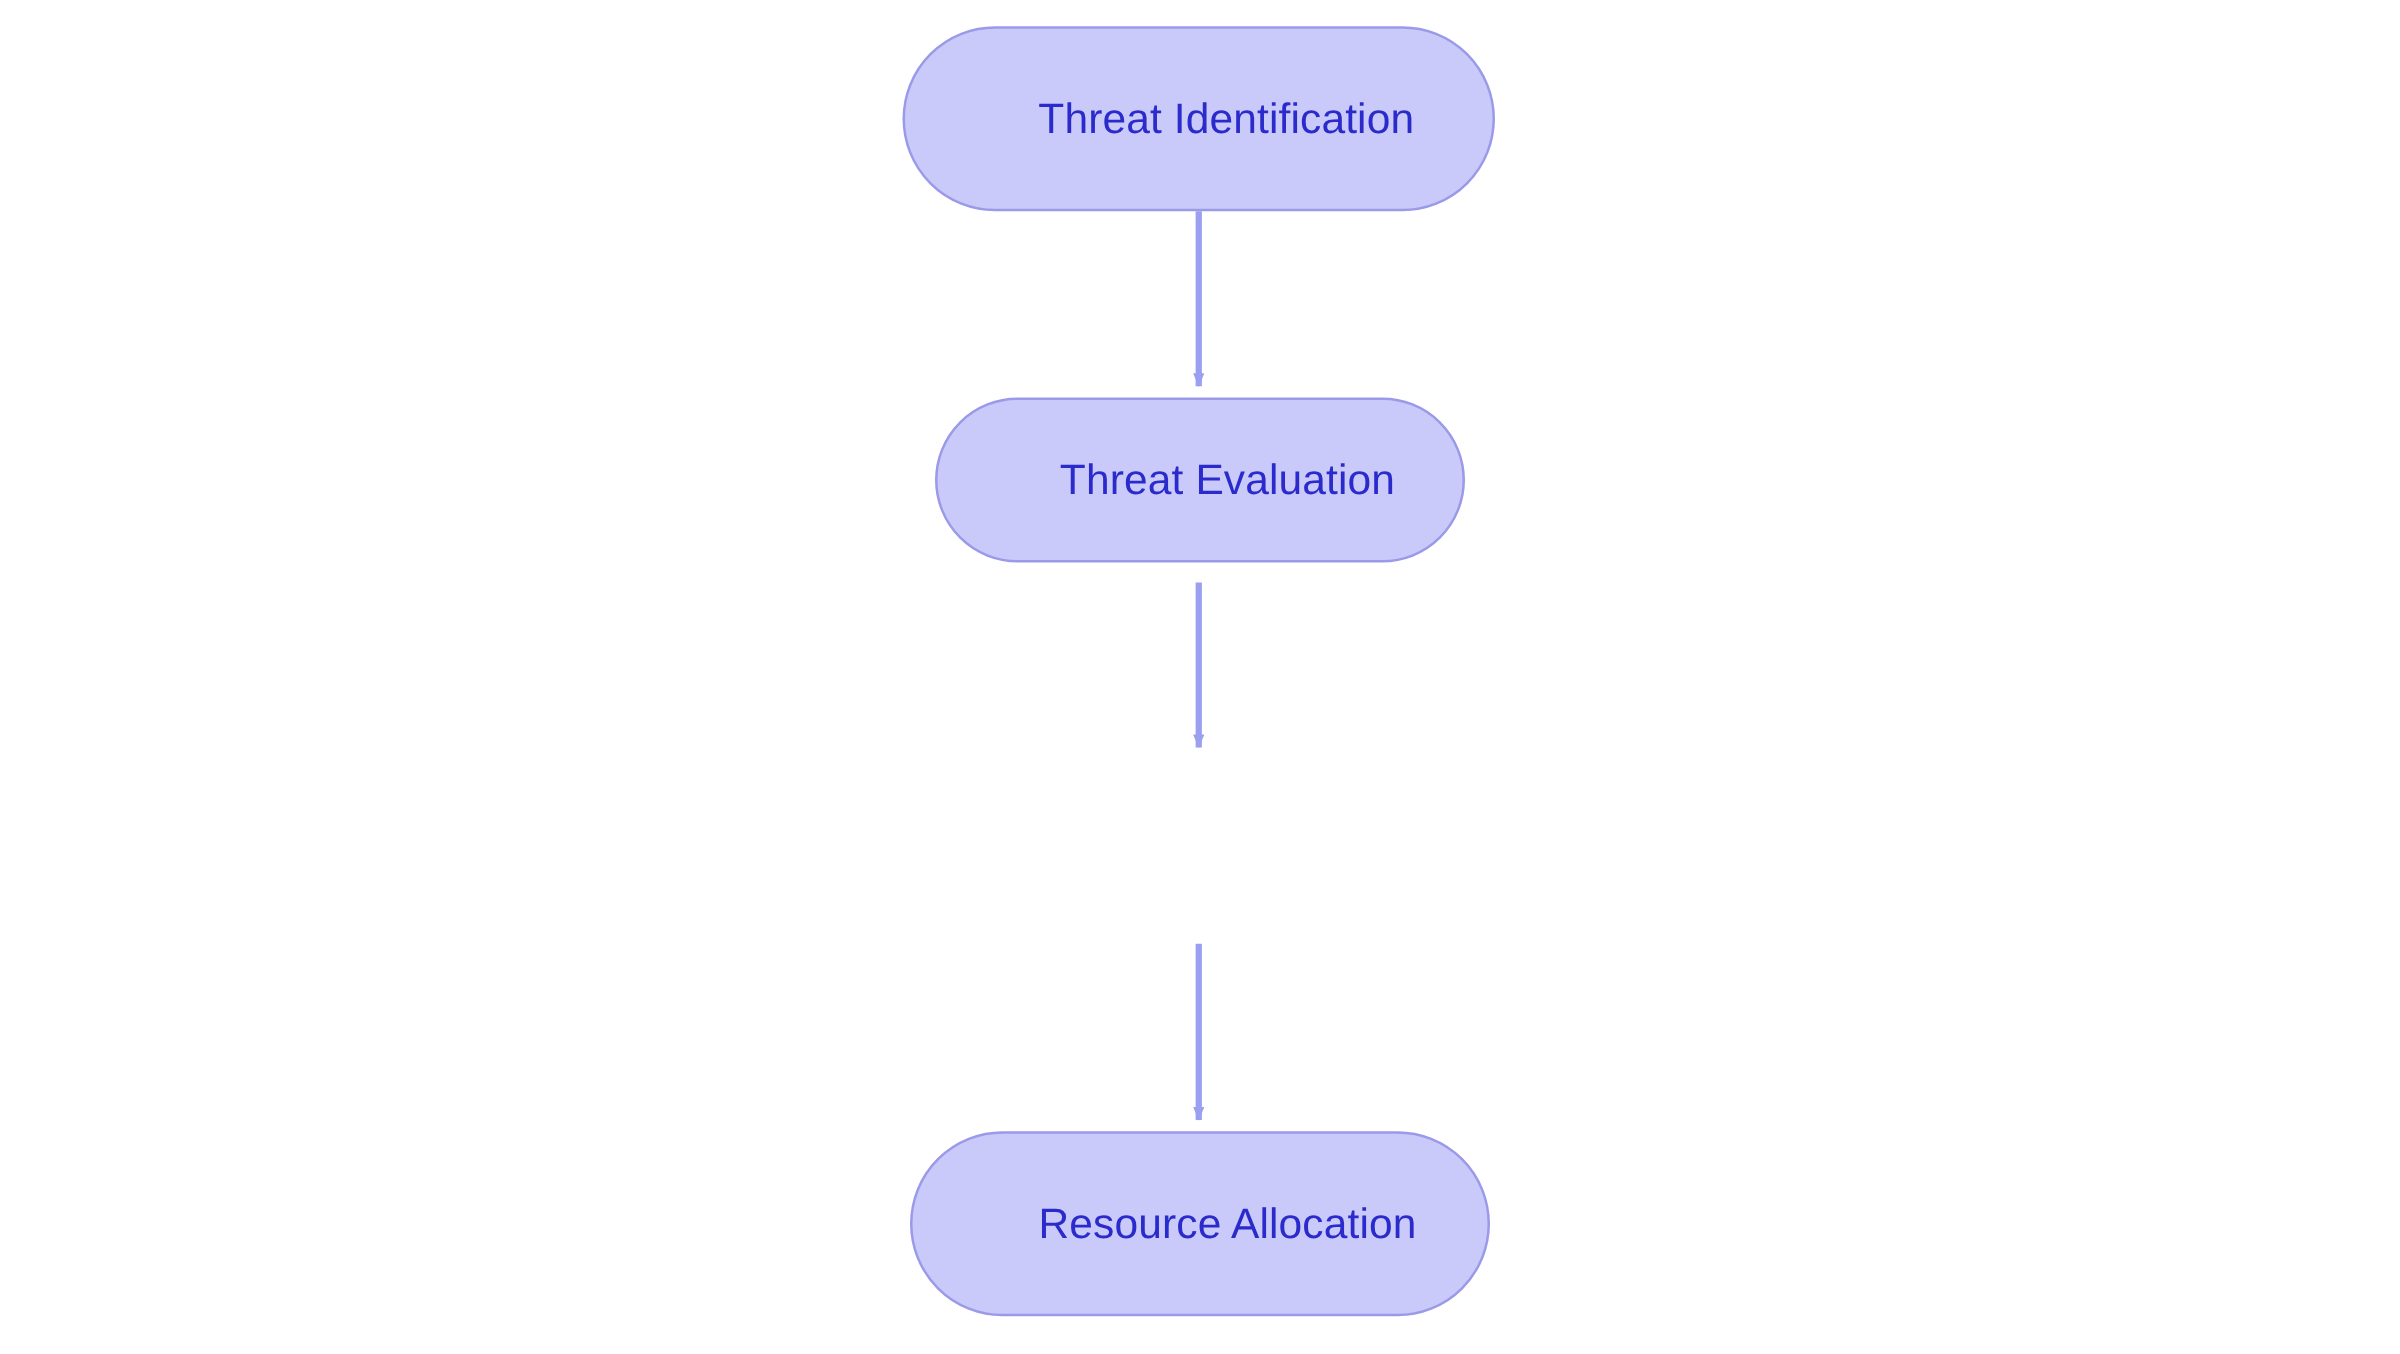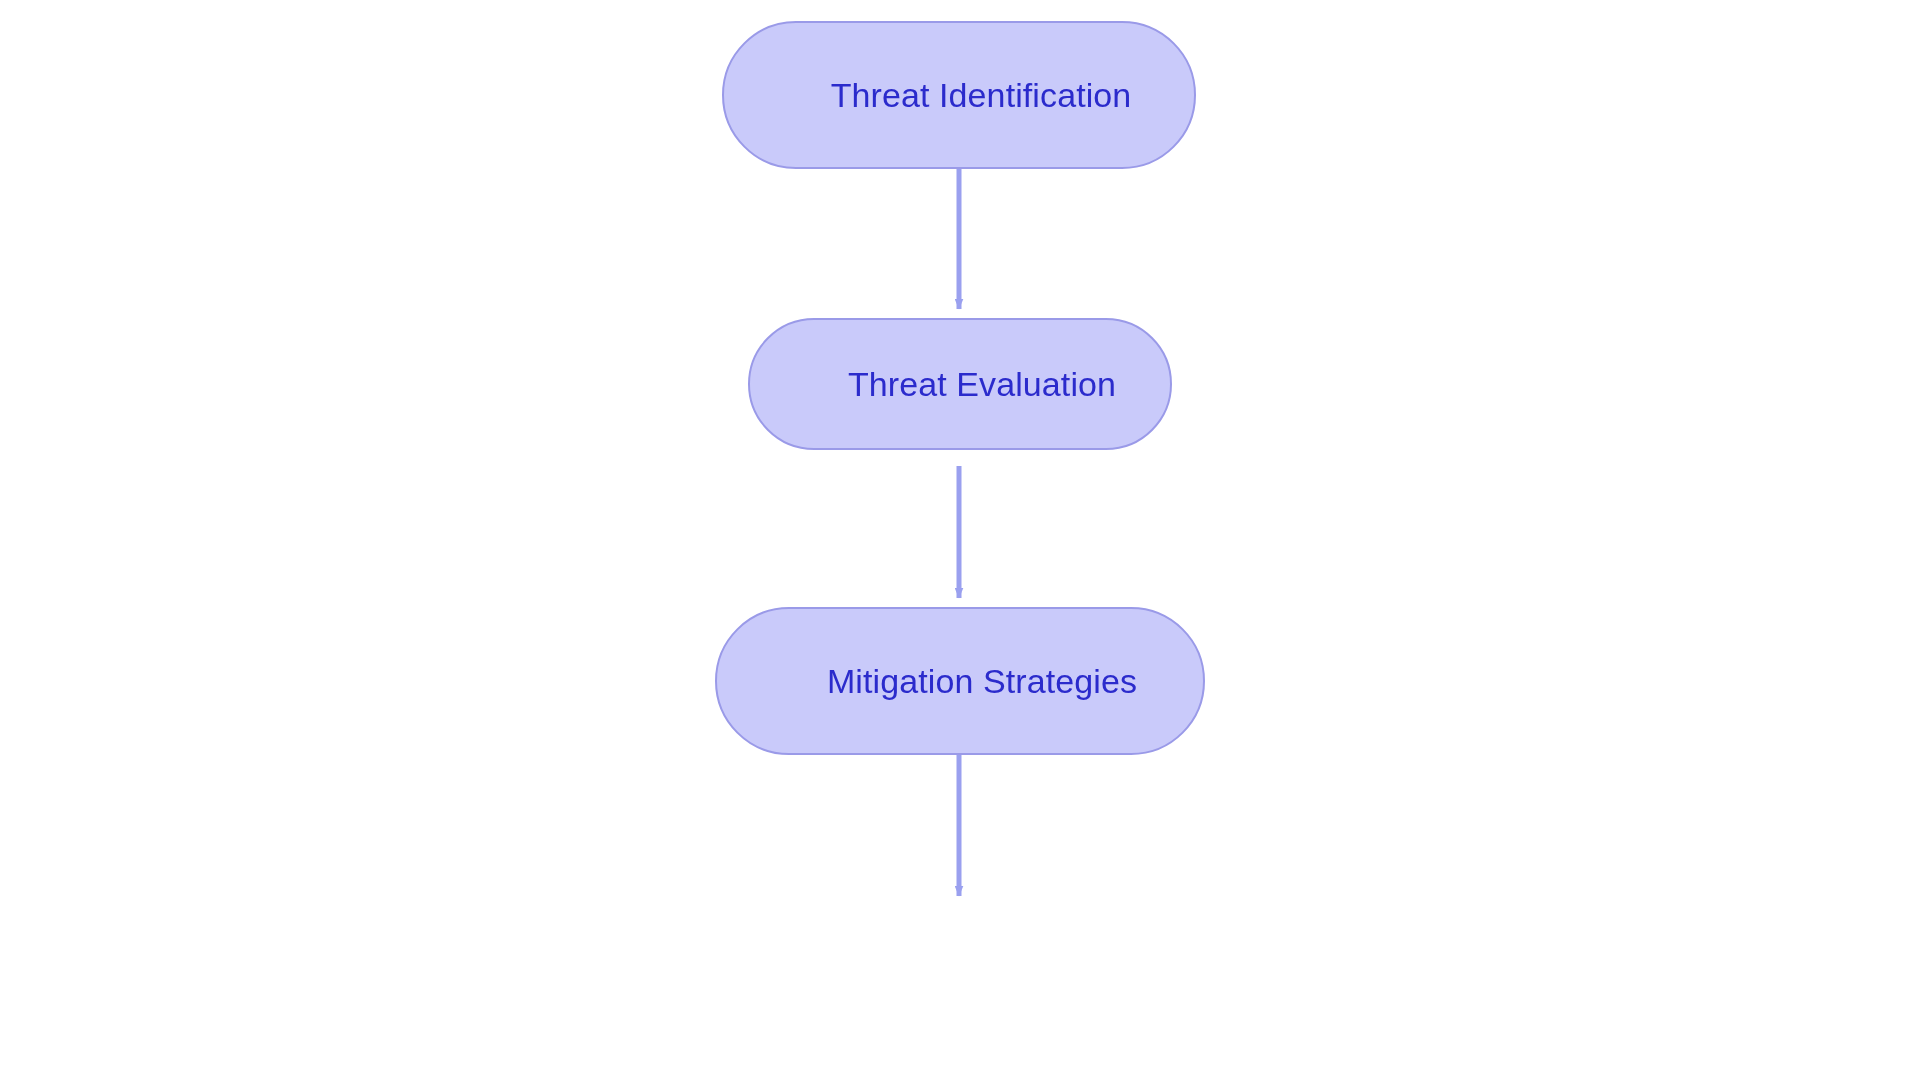--- a/index.html
+++ b/index.html
@@ -105,18 +105,18 @@
   </svg>
 
   <div class="node" id="node-threat-identification">
     <span class="node-label">Threat Identification</span>
   </div>
 
   <div class="node" id="node-threat-evaluation">
     <span class="node-label">Threat Evaluation</span>
   </div>
 
-  <div class="node" id="node-mitigation-strategies">
-    <span class="node-label">Mitigation Strategies</span>
+
+  <div class="node" id="node-resource-allocation">
+    <span class="node-label">Resource Allocation</span>
   </div>
-
 
 </div>
 
 </body></html>

